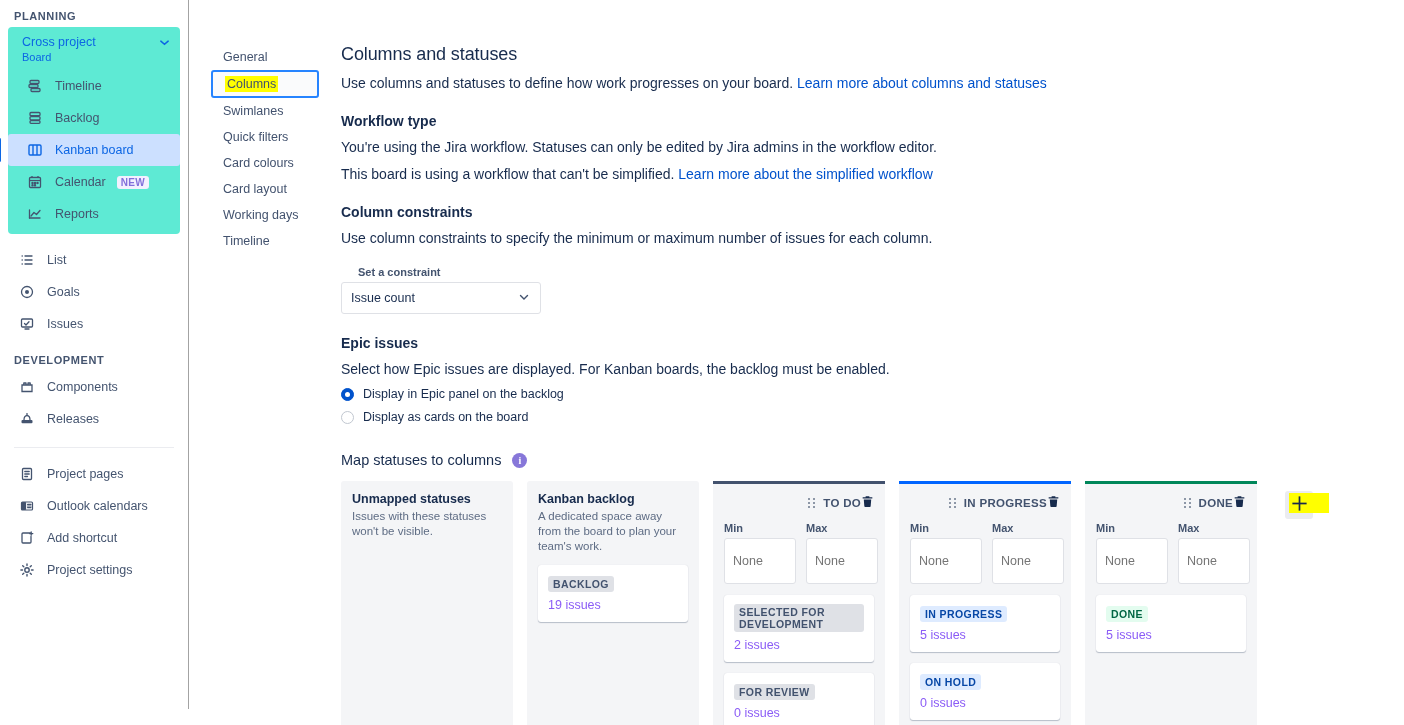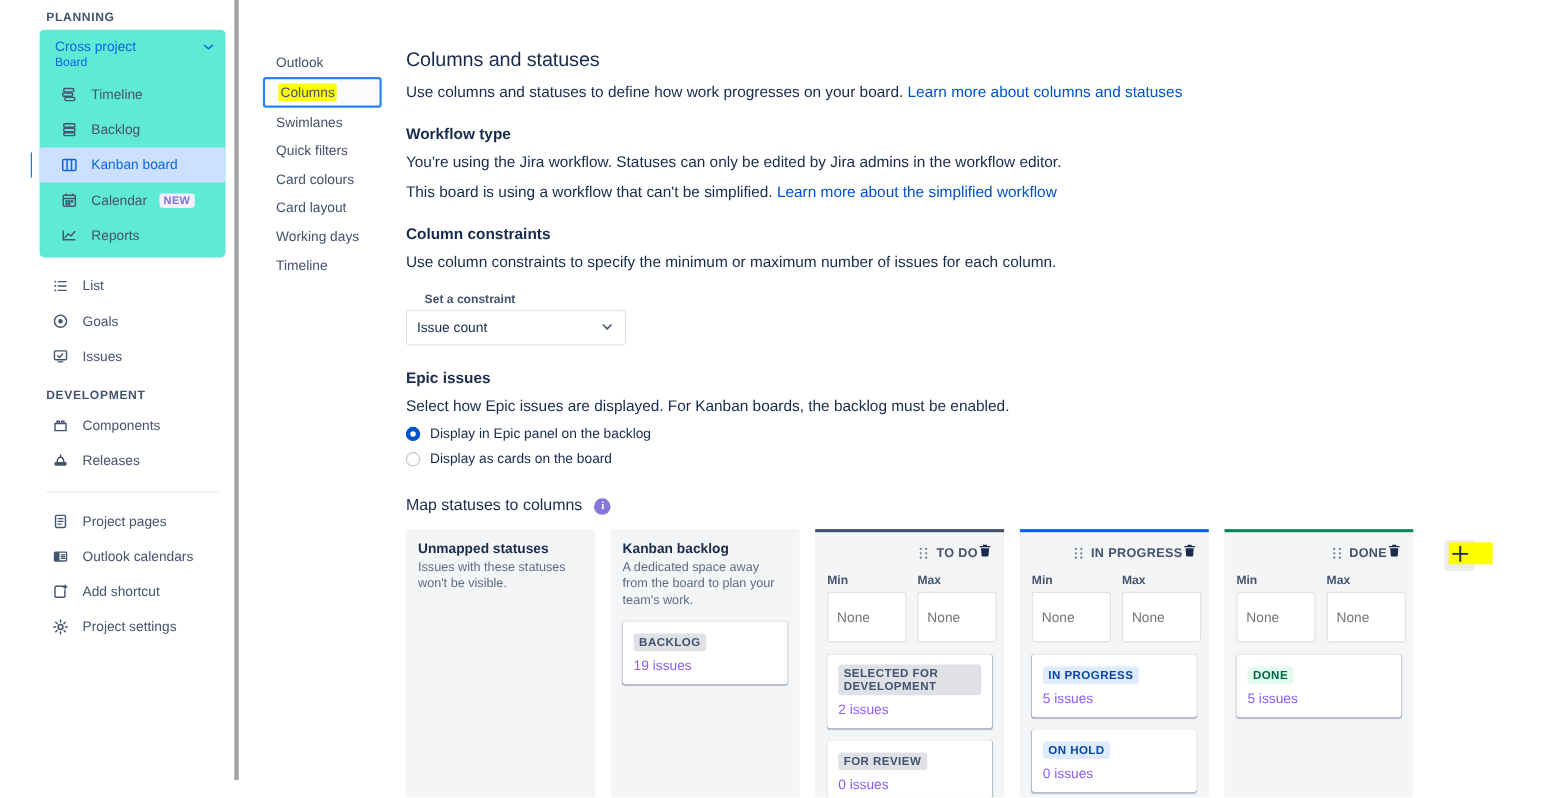--- a/index.html
+++ b/index.html
@@ -12,23 +12,22 @@
     -webkit-font-smoothing: antialiased;
   }
   .app { position: relative; width: 1404px; height: 725px; display: flex; }
 
   
   .sidebar {
     width: 189px; height: 709px;
     background: #ffffff;
     position: relative;
     flex: 0 0 189px;
-    border-right: 4px solid #a3a3a3;
+    border-right: 1px solid #a3a3a3;
     overflow: hidden;
-    margin-left: 28px;
   }
   .side-group {
     background: #5eead4;
     border-radius: 4px;
     margin: 0 8px;
     padding: 4px 0;
   }
   .side-section-label {
     font-size: 11px; font-weight: 700; letter-spacing: .6px;
     color: #44546F; padding: 0 0 5px 14px; text-transform: uppercase;
@@ -365,21 +364,21 @@
             <path d="M8 1.9 v1.6 M8 12.5 v1.6 M1.9 8 h1.6 M12.5 8 h1.6 M3.7 3.7 l1.1 1.1 M11.2 11.2 l1.1 1.1 M12.3 3.7 l-1.1 1.1 M4.8 11.2 l-1.1 1.1" stroke-linecap="round"></path>
           </svg>
         </span>
         <span>Project settings</span>
       </div>
     </div>
   </nav>
 
   <div class="settings-nav">
     <div class="snav-item">
-      <span>Outlook</span>
+      <span>General</span>
     </div>
     <div class="snav-item selected">
       <span class="hl">Columns</span>
     </div>
     <div class="snav-item">
       <span>Swimlanes</span>
     </div>
     <div class="snav-item">
       <span>Quick filters</span>
     </div>

